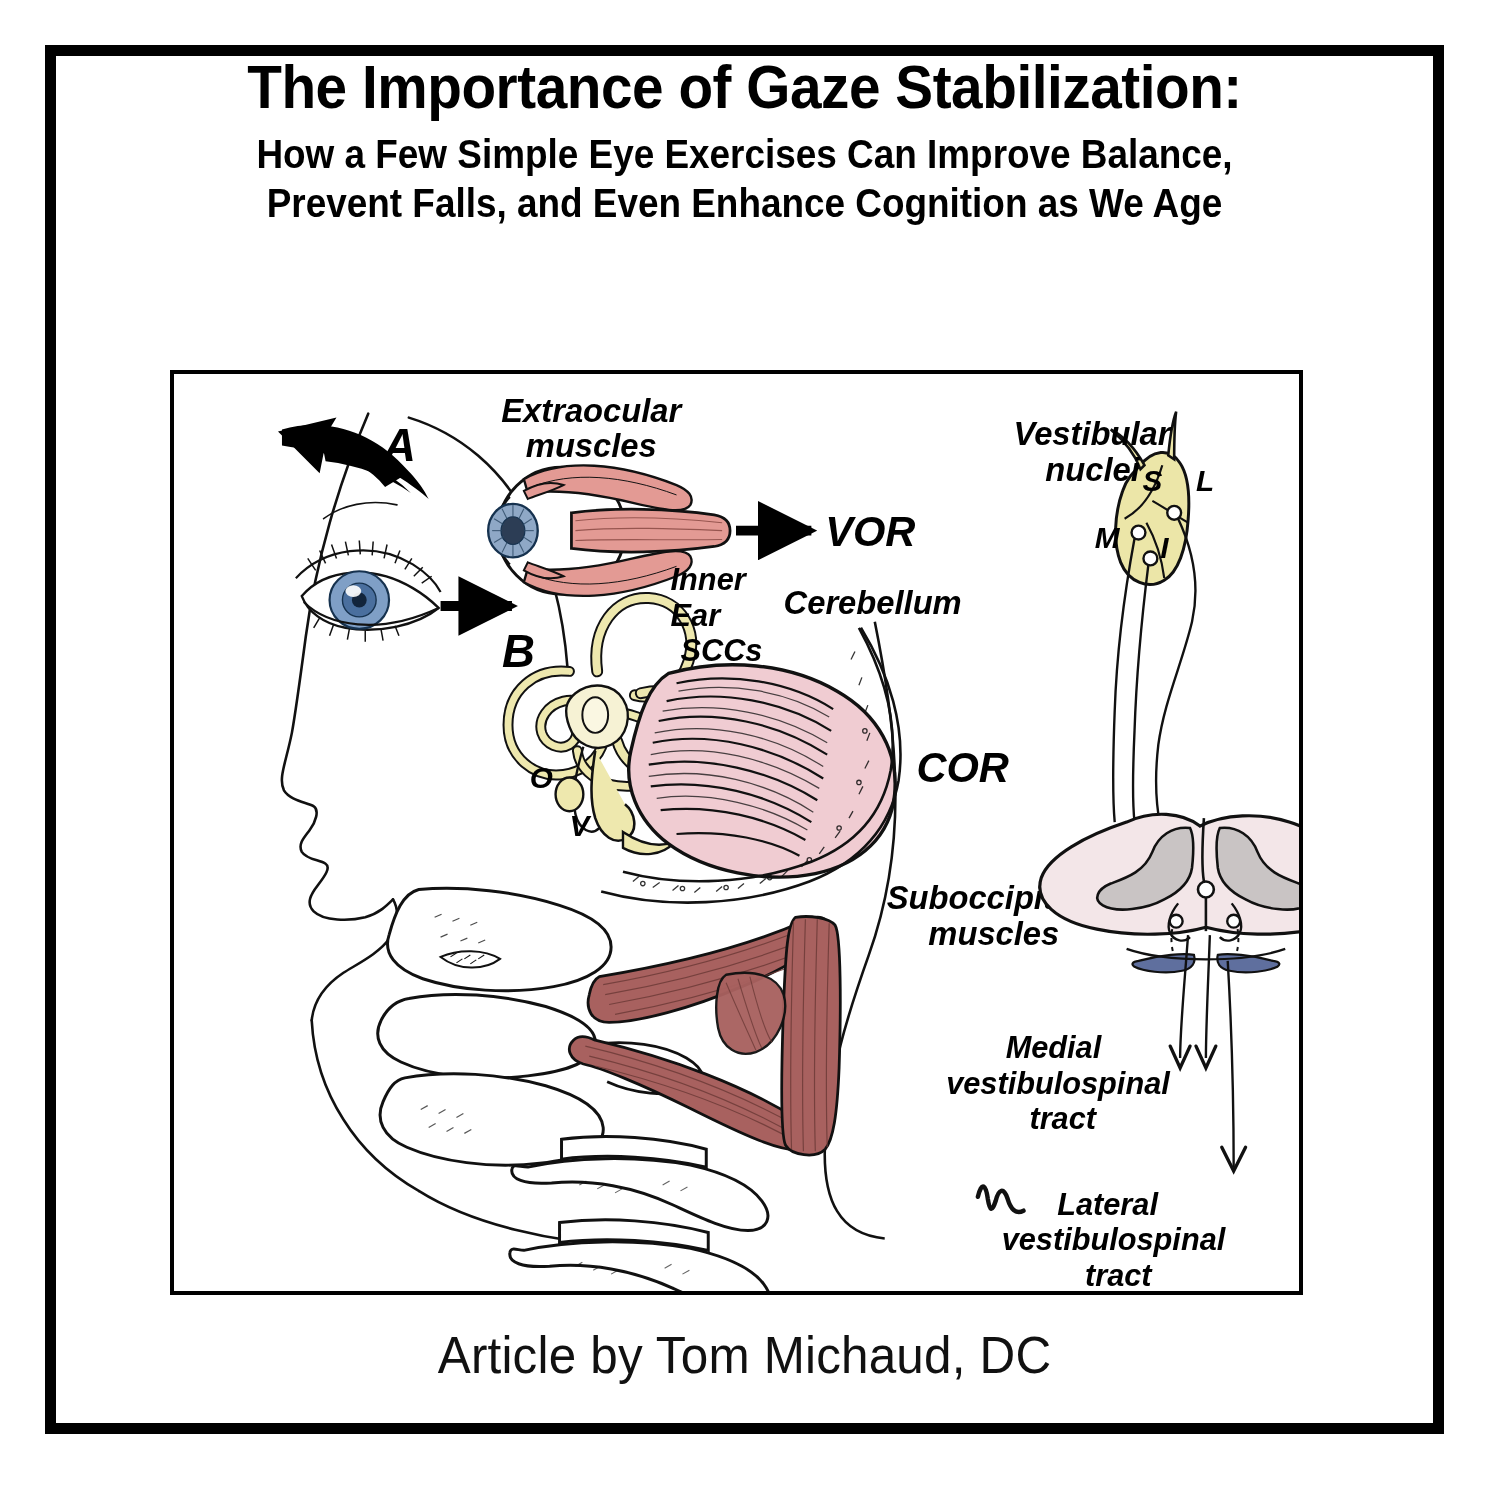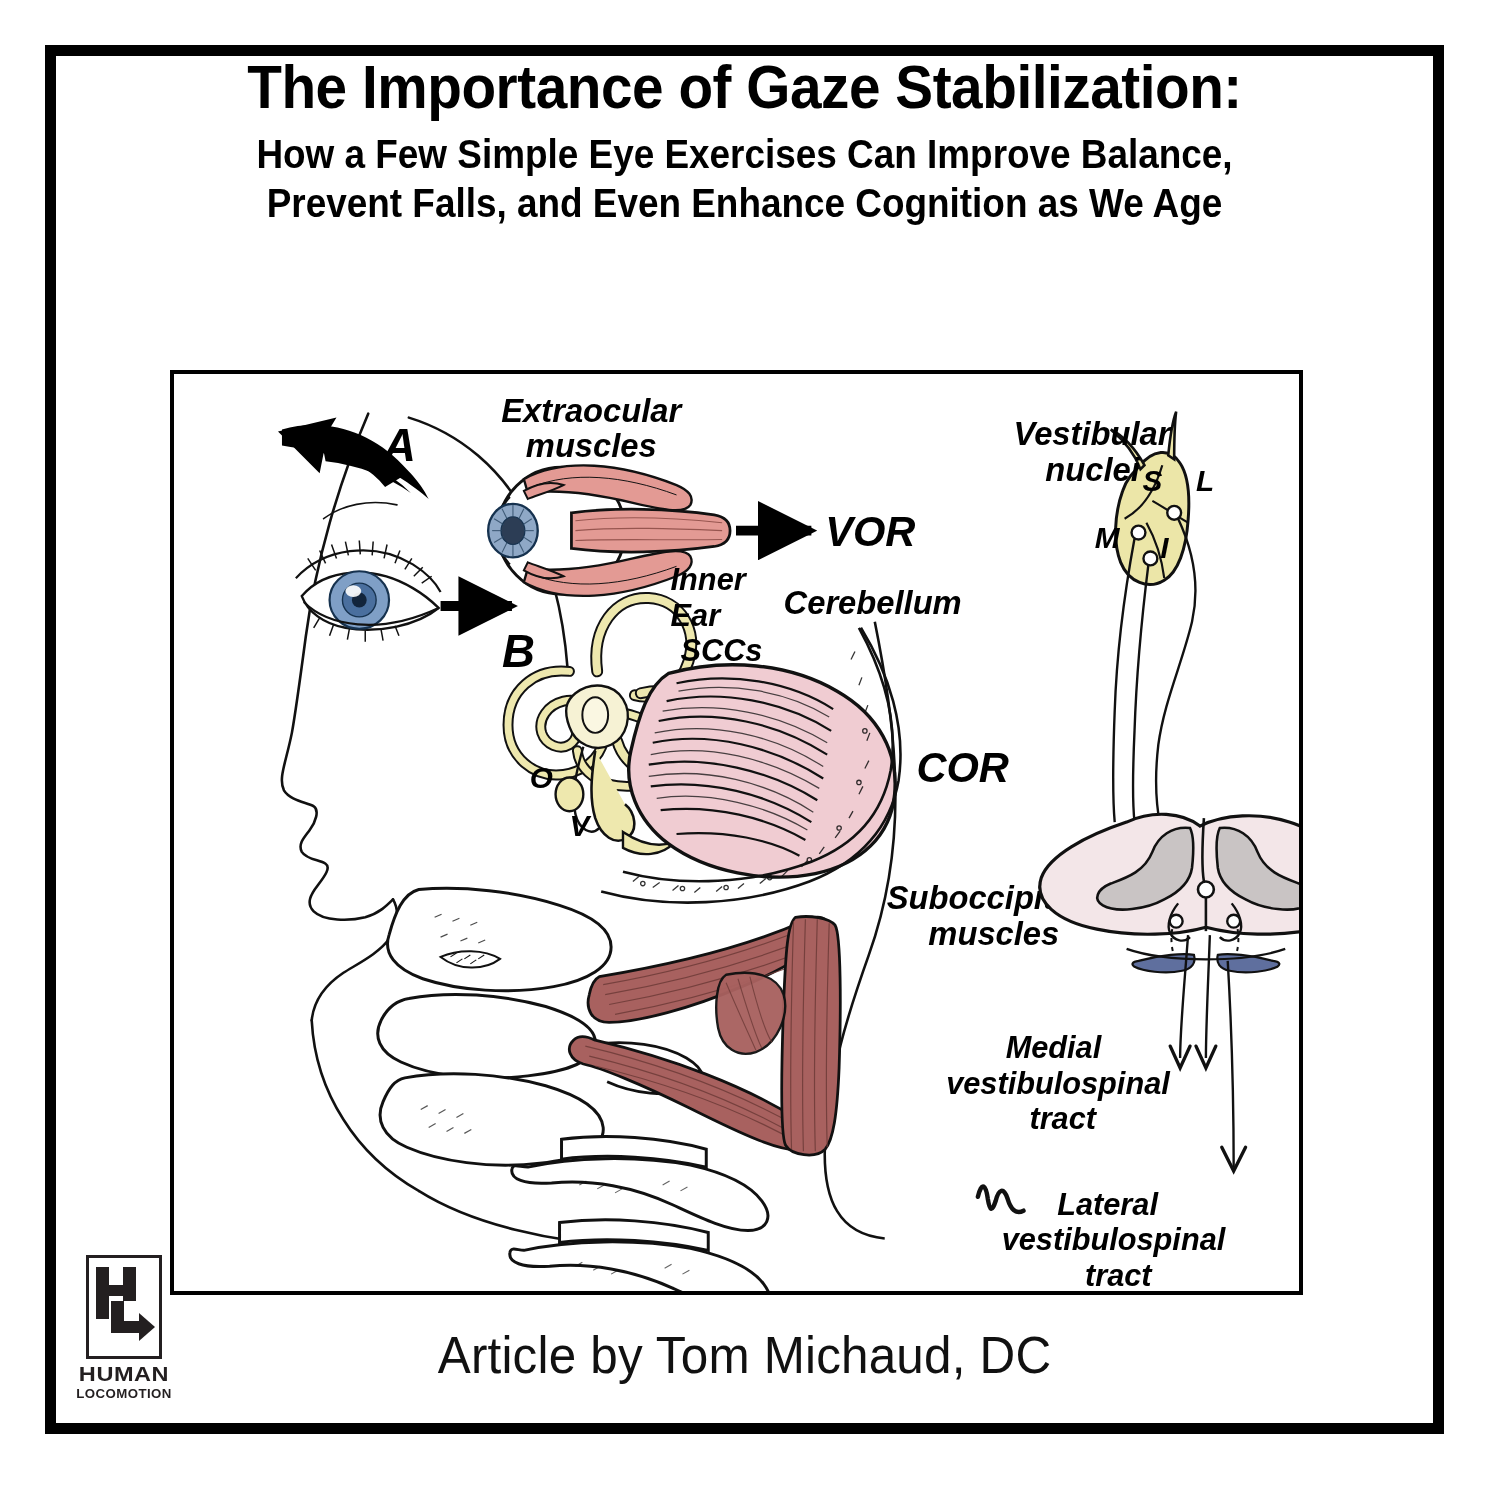--- a/index.html
+++ b/index.html
@@ -685,34 +685,14 @@
       <text class="dlabel" x="862" y="762" font-size="31">tract</text>
 
       <text class="dlabel" x="890" y="848" font-size="31">Lateral</text>
       <text class="dlabel" x="834" y="884" font-size="31">vestibulospinal</text>
       <text class="dlabel" x="918" y="920" font-size="31">tract</text>
     </svg>
   </div>
 
   <div id="byline">Article by Tom Michaud, DC</div>
 
-  <div id="logo">
-    <div id="logo-mark">
-      <svg viewBox="0 0 70 96" xmlns="http://www.w3.org/2000/svg">
-
-        <rect x="7" y="8" width="13" height="52" fill="#231f20"></rect>
-
-        <rect x="20" y="26" width="14" height="11" fill="#231f20"></rect>
-
-        <rect x="34" y="8" width="13" height="34" fill="#231f20"></rect>
-
-        <rect x="22" y="42" width="13" height="32" fill="#231f20"></rect>
-
-        <rect x="22" y="62" width="30" height="12" fill="#231f20"></rect>
-
-        <path d="M50,54 L66,68 L50,82 Z" fill="#231f20"></path>
-      </svg>
-    </div>
-    <div id="logo-word-1">HUMAN</div>
-    <div id="logo-word-2">LOCOMOTION</div>
-  </div>
 
 </div>
 
 </body></html>

